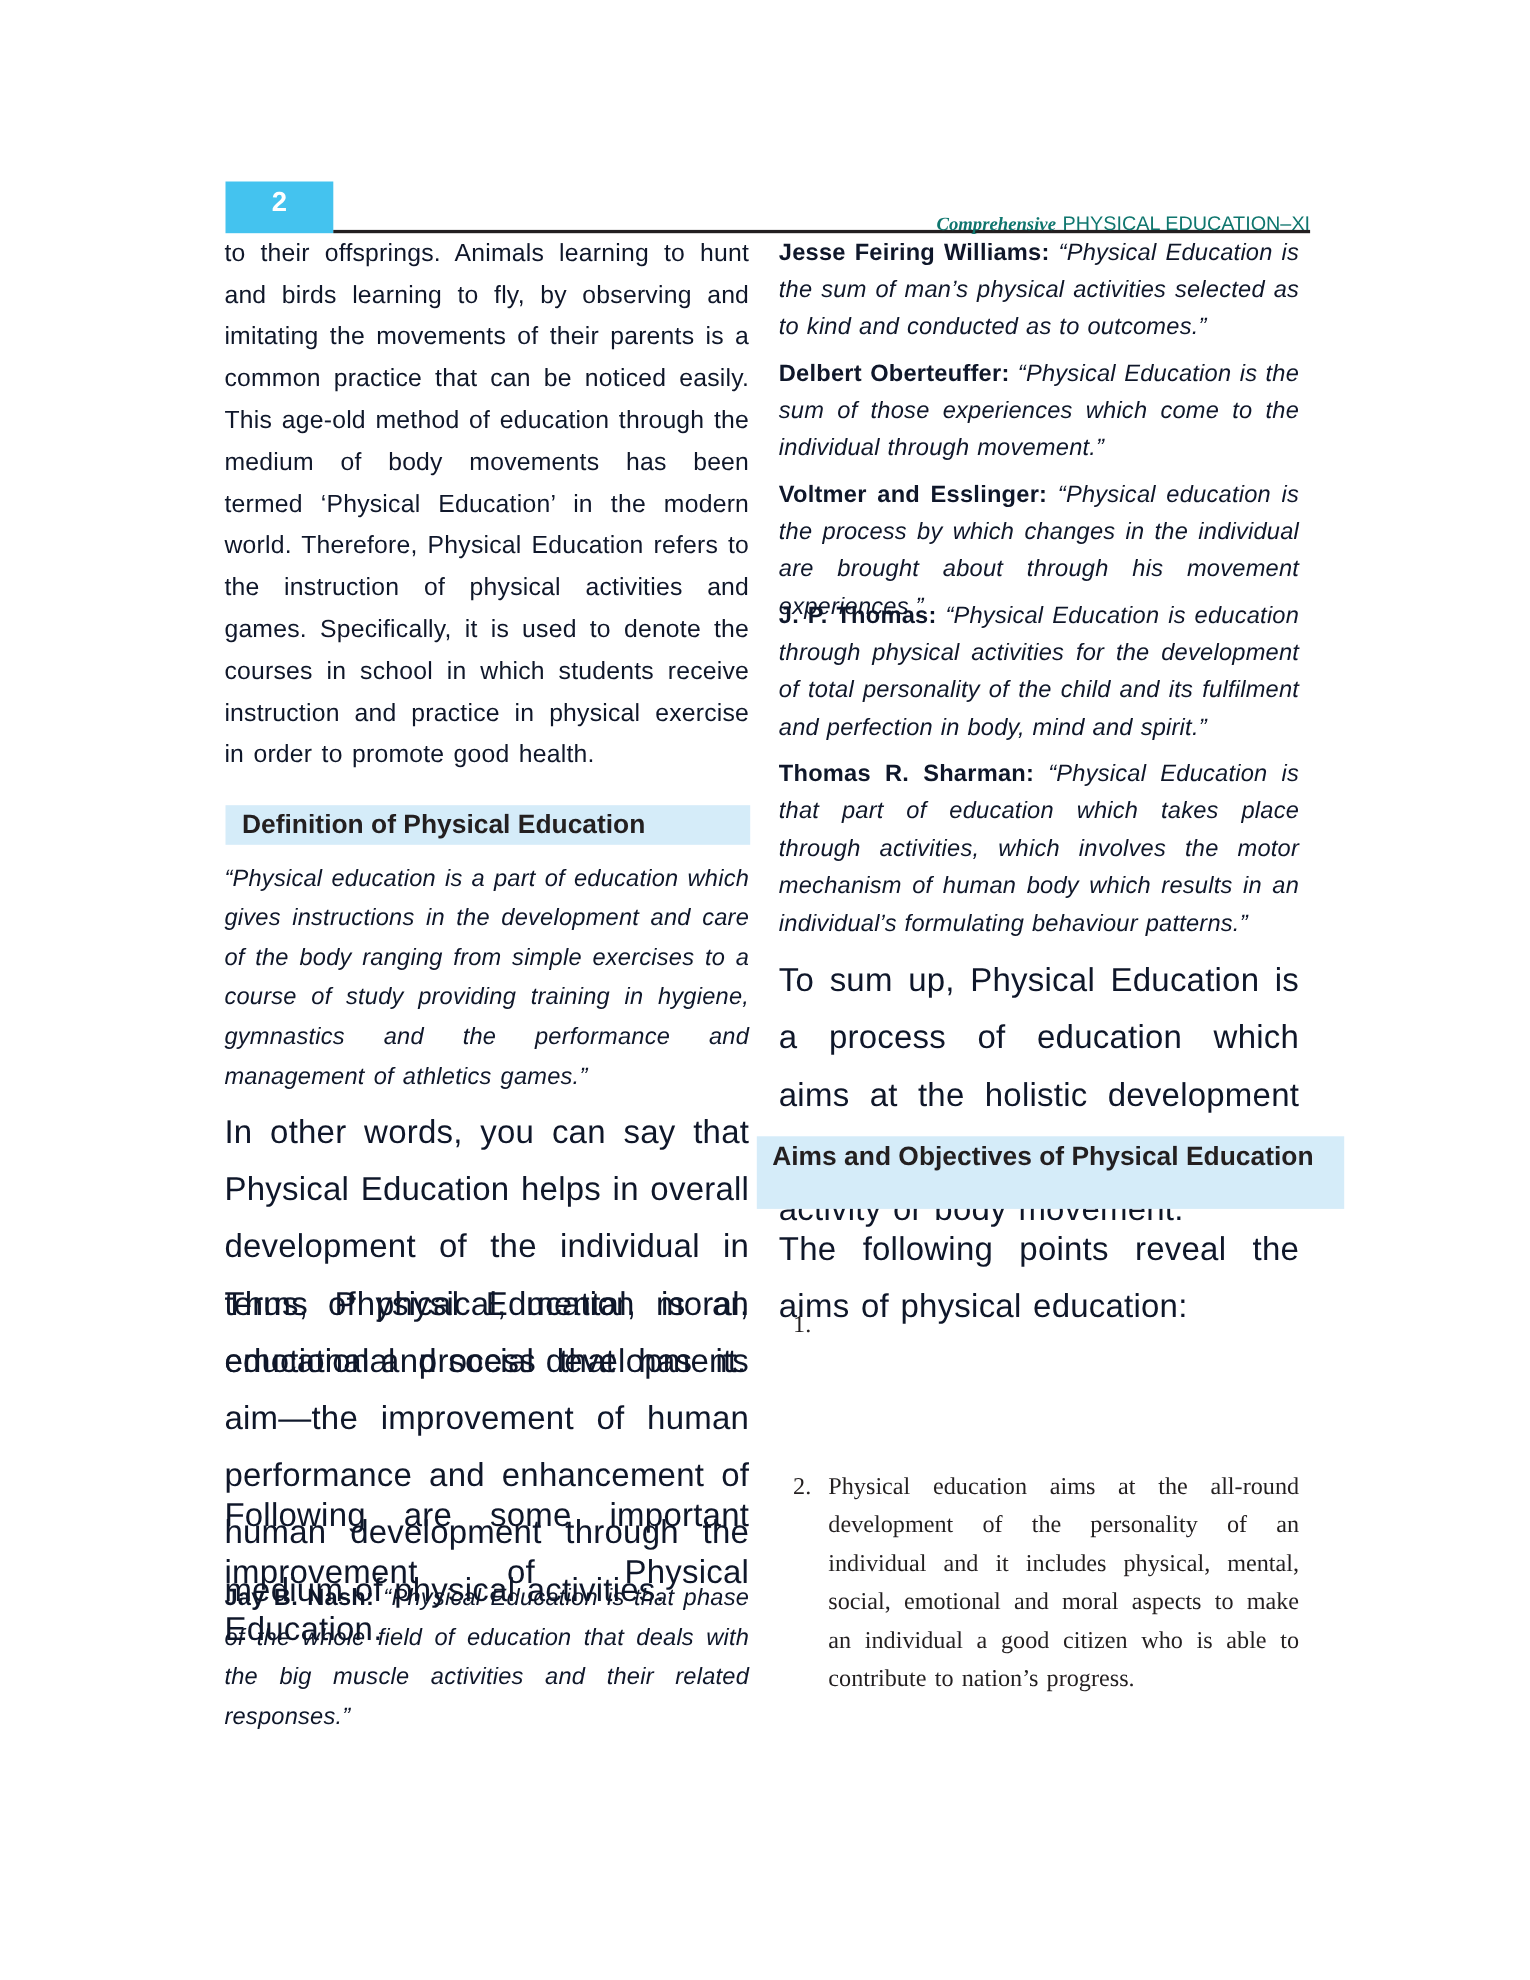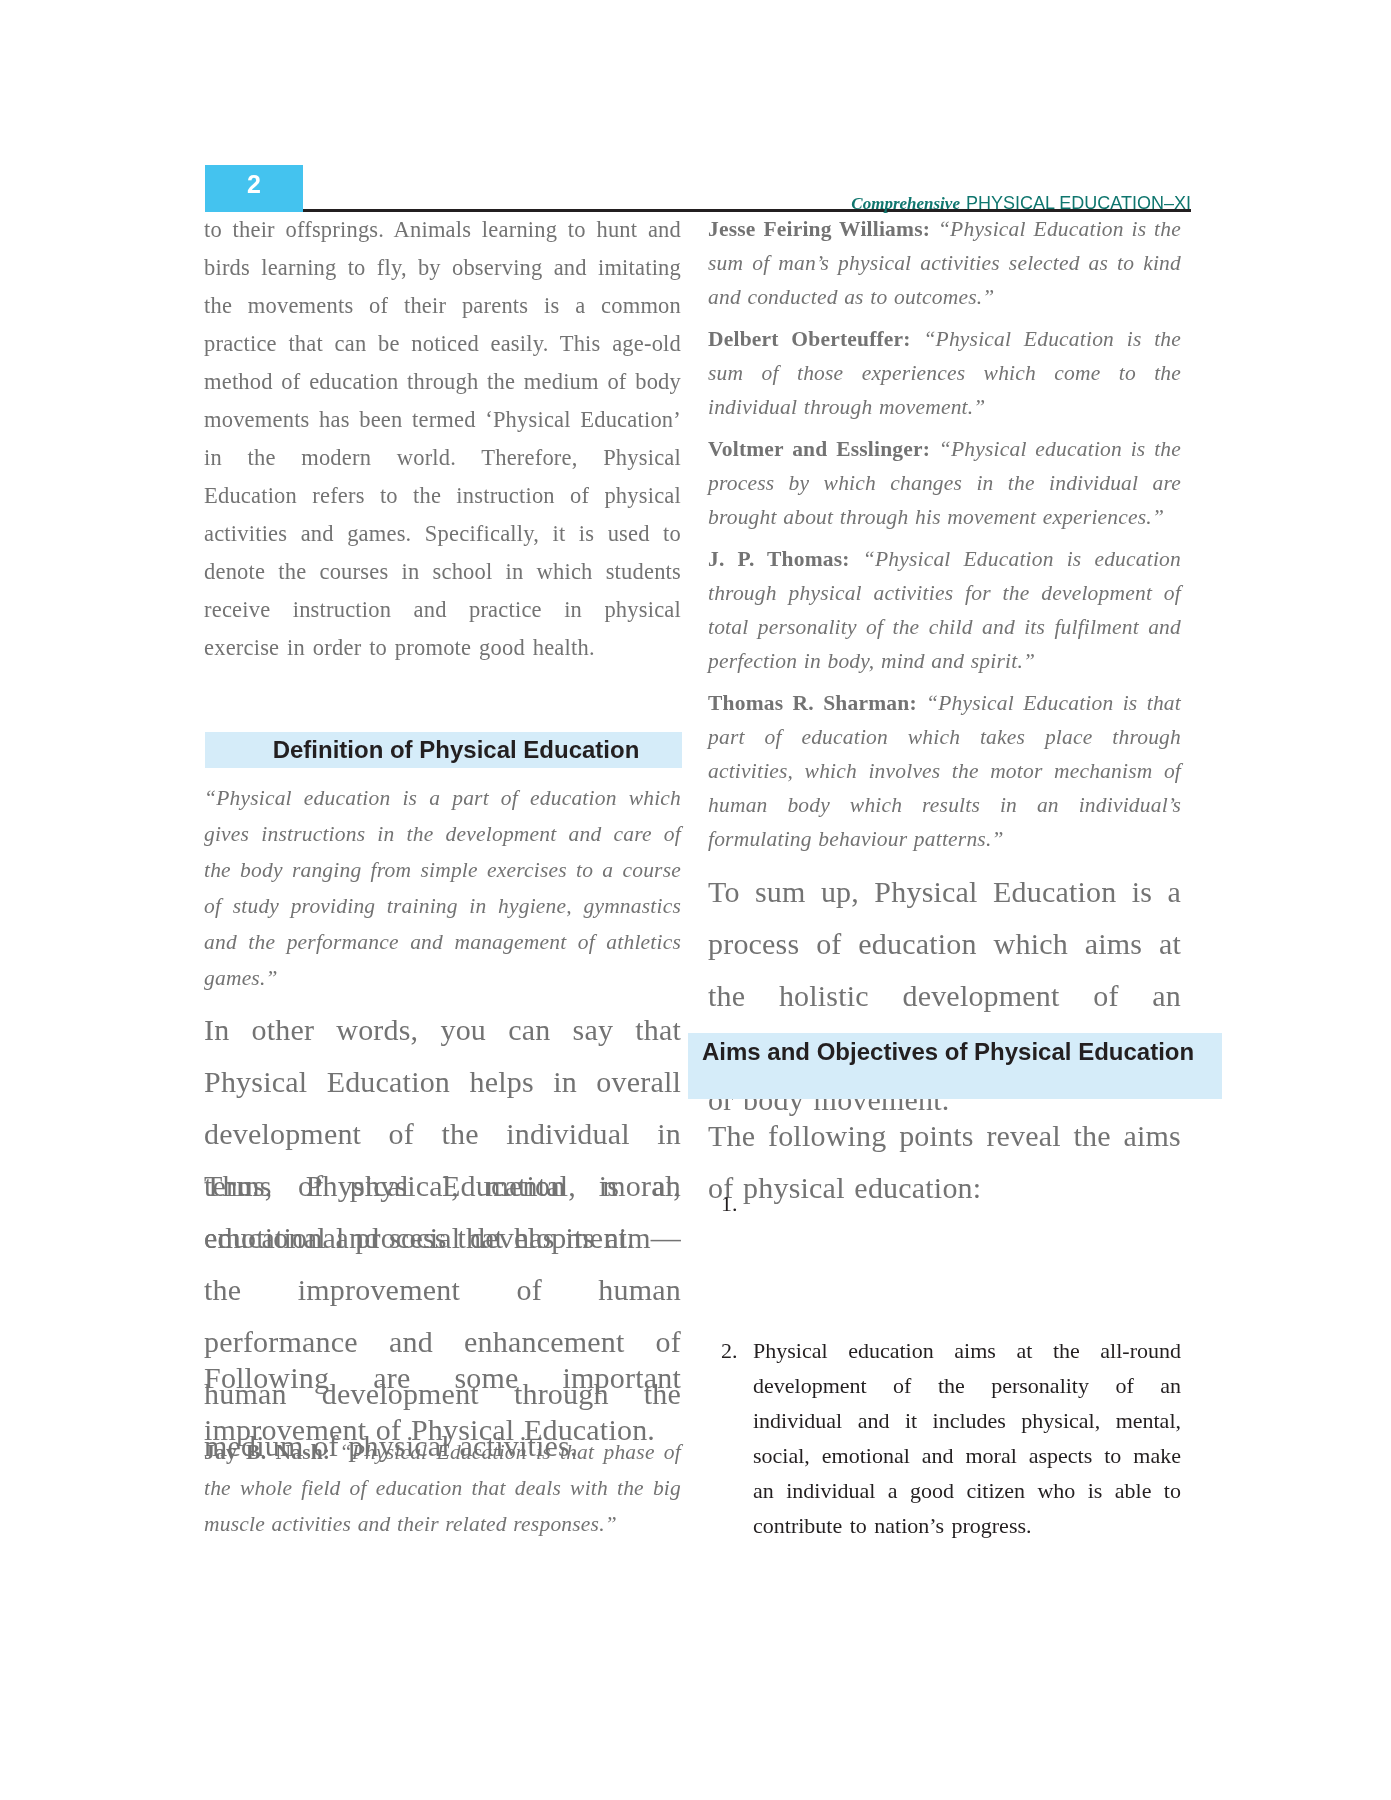--- a/index.html
+++ b/index.html
@@ -15,21 +15,21 @@
   }
   .running-head {
     position: absolute; right: 200px; top: 193px; height: 24px; white-space: nowrap;
     font-family: "Liberation Sans", sans-serif; font-size: 18px; color: #0f766e;
   }
   .running-head .script {
     font-family: "Liberation Serif", serif; font-style: italic; font-weight: bold; font-size: 17px; margin-right: 6px;
   }
   .block {
     position: absolute; text-align: justify; text-align-last: left;
-    font-family: Liberation Serif, serif; color: #737373; letter-spacing: 0.2px;
+    font-family: Liberation Sans, sans-serif; color: #0f172a; letter-spacing: 0.2px;
   }
   .lc { left: 204px; width: 477px; }
   .rc { left: 708px; width: 473px; }
   .body { font-size: 22.5px; line-height: 38px; word-spacing: 2px; }
   .body2 { font-size: 30px; line-height: 52px; word-spacing: 2px; }
   .quote { font-size: 21.5px; line-height: 36px; font-style: italic; word-spacing: 2px; }
   .rquote { font-size: 21.5px; line-height: 34px; word-spacing: 1px; }
   .rquote .who { font-weight: bold; font-style: normal; }
   .rquote .q { font-style: italic; }
   .heading-box {
@@ -47,21 +47,21 @@
 <div class="page-tab">
   <span>2</span>
 </div>
 <div class="header-rule"></div>
 <div class="running-head">
   <span class="script">Comprehensive</span><span>PHYSICAL EDUCATION–XI</span>
 </div>
 
 <div class="block lc body" style="top:211px;">to their offsprings. Animals learning to hunt and birds learning to fly, by observing and imitating the movements of their parents is a common practice that can be noticed easily. This age-old method of education through the medium of body movements has been termed ‘Physical Education’ in the modern world. Therefore, Physical Education refers to the instruction of physical activities and games. Specifically, it is used to denote the courses in school in which students receive instruction and practice in physical exercise in order to promote good health.</div>
 
-<div class="heading-box" style="left:205px; top:732px; width:477px; height:36px; padding:4px 0 0 25px;text-align:center;">
+<div class="heading-box" style="left:205px; top:732px; width:477px; height:36px; padding:4px 0 0 15px;">
   <span>Definition of Physical Education</span>
 </div>
 
 <div class="block lc quote" style="top:780px;">“Physical education is a part of education which gives instructions in the development and care of the body ranging from simple exercises to a course of study providing training in hygiene, gymnastics and the performance and management of athletics games.”</div>
 
 <div class="block lc body2" style="top:1004px;">In other words, you can say that Physical Education helps in overall development of the individual in terms of physical, mental, moral, emotional and social development.</div>
 
 <div class="block lc body2" style="top:1160px;">Thus, Physical Education is an educational process that has its aim—the improvement of human performance and enhancement of human development through the medium of physical activities.</div>
 
 <div class="block lc body2" style="top:1352px;">Following are some important improvement of Physical Education.</div>

